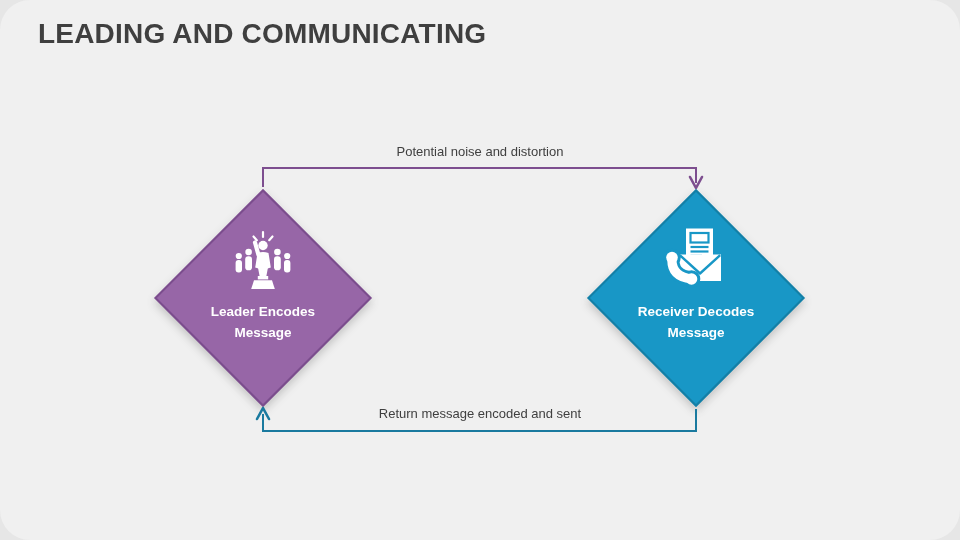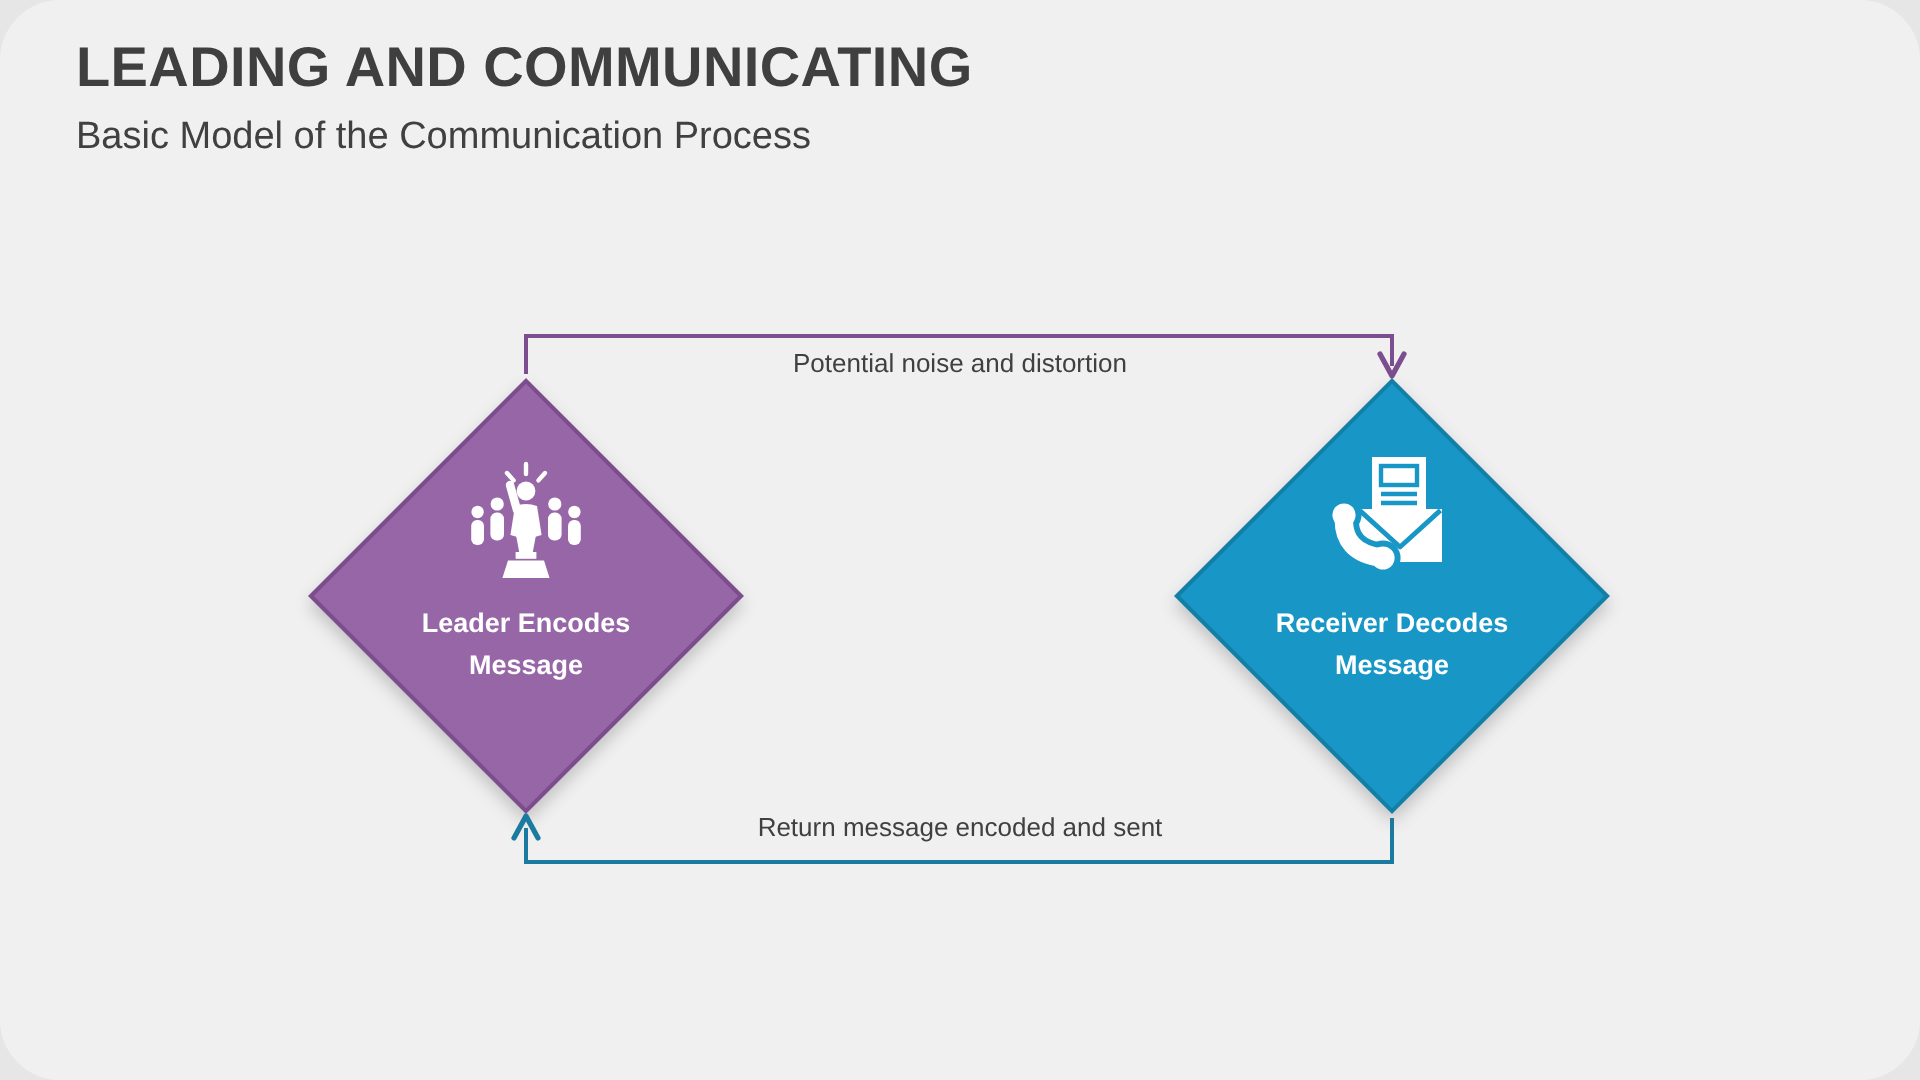--- a/index.html
+++ b/index.html
@@ -65,32 +65,31 @@
   }
   .node-label-left  { left: 188px; top: 302px; }
   .node-label-right { left: 621px; top: 302px; }
   .conn-label {
     position: absolute; left: 280px; width: 400px;
     text-align: center;
     font-size: 13px;
     color: var(--label-text, #404040);
     pointer-events: none;
   }
-  .lbl-noise    { top: 144px; margin-top: 30px; }
+  .lbl-noise    { top: 144px; }
   .lbl-channel  { top: 177px; }
   .lbl-return   { top: 406px; }
   .lbl-feedback { top: 435px; }
 </style>
 </head>
 <body>
 
 <div class="slide">
 
   <div class="title">LEADING AND COMMUNICATING</div>
-  <div class="subtitle">Basic Model of the Communication Process</div>
 
   <div class="diamond diamond-left"></div>
   <div class="diamond diamond-right"></div>
 
   <svg class="connectors" viewBox="0 0 960 540">
     <g>
       <path class="stroke-purple" d="M263,187 L263,168 L696,168 L696,183"></path>
       <path class="arrow-purple" d="M690,177 L696,188 L702,177"></path>
     </g>
     <g>

